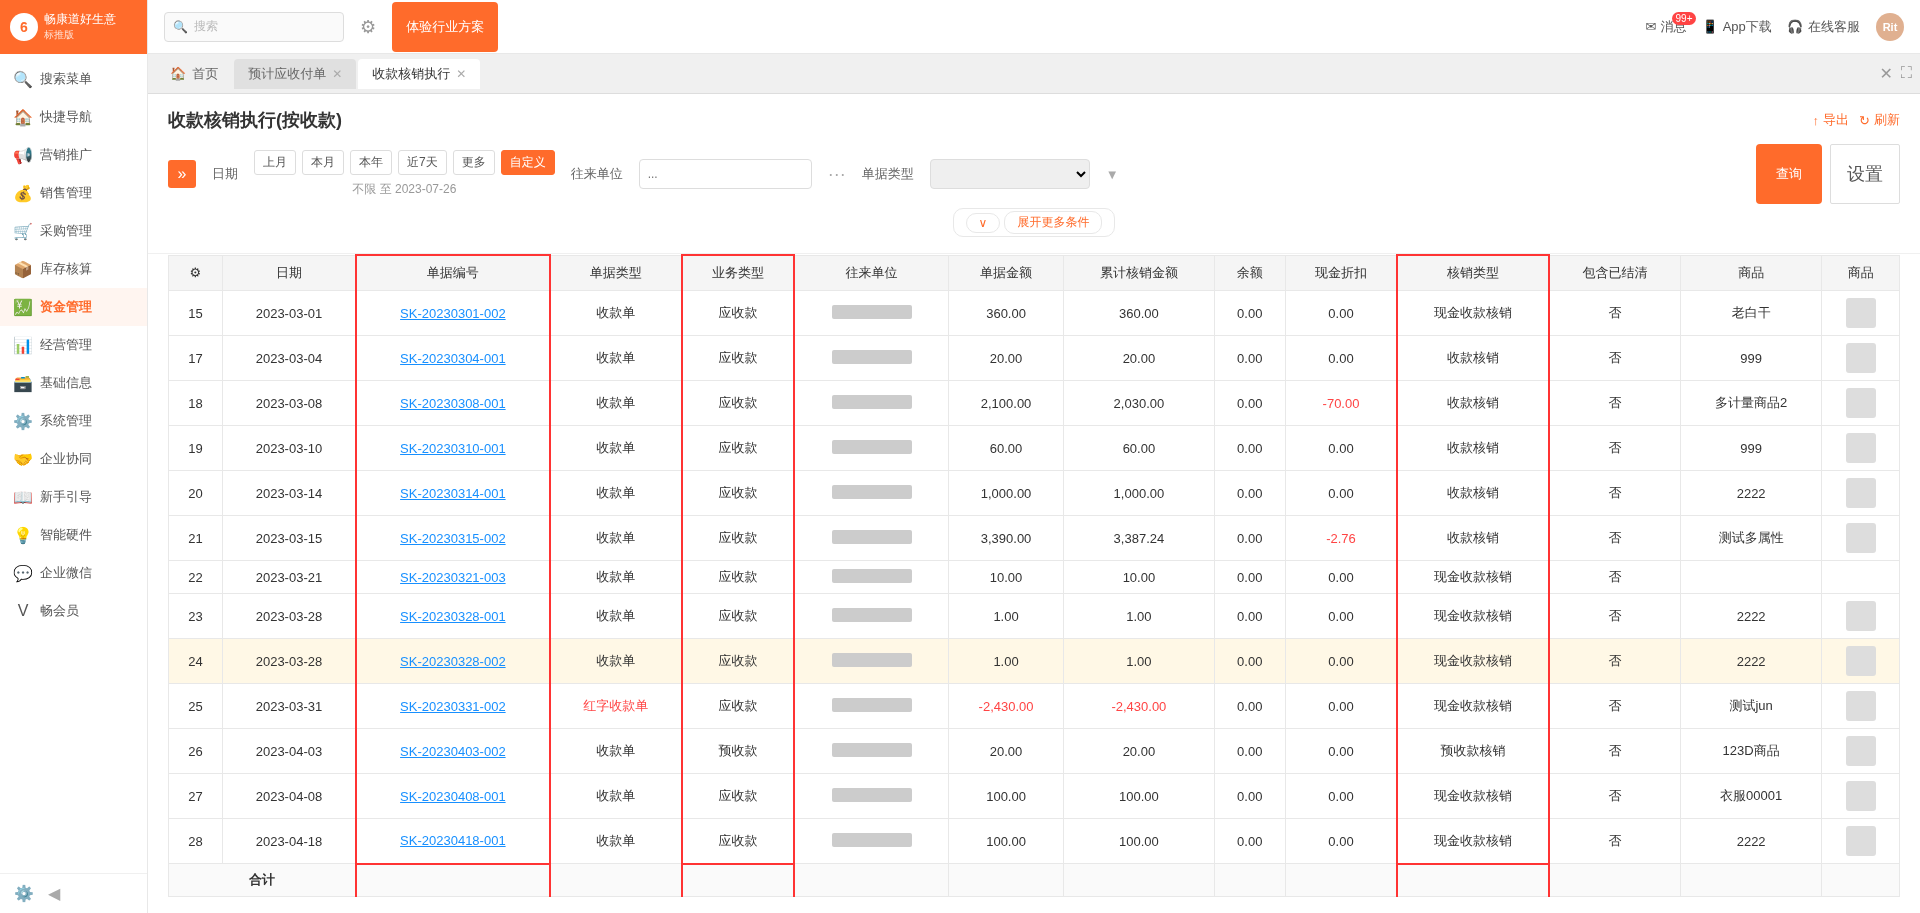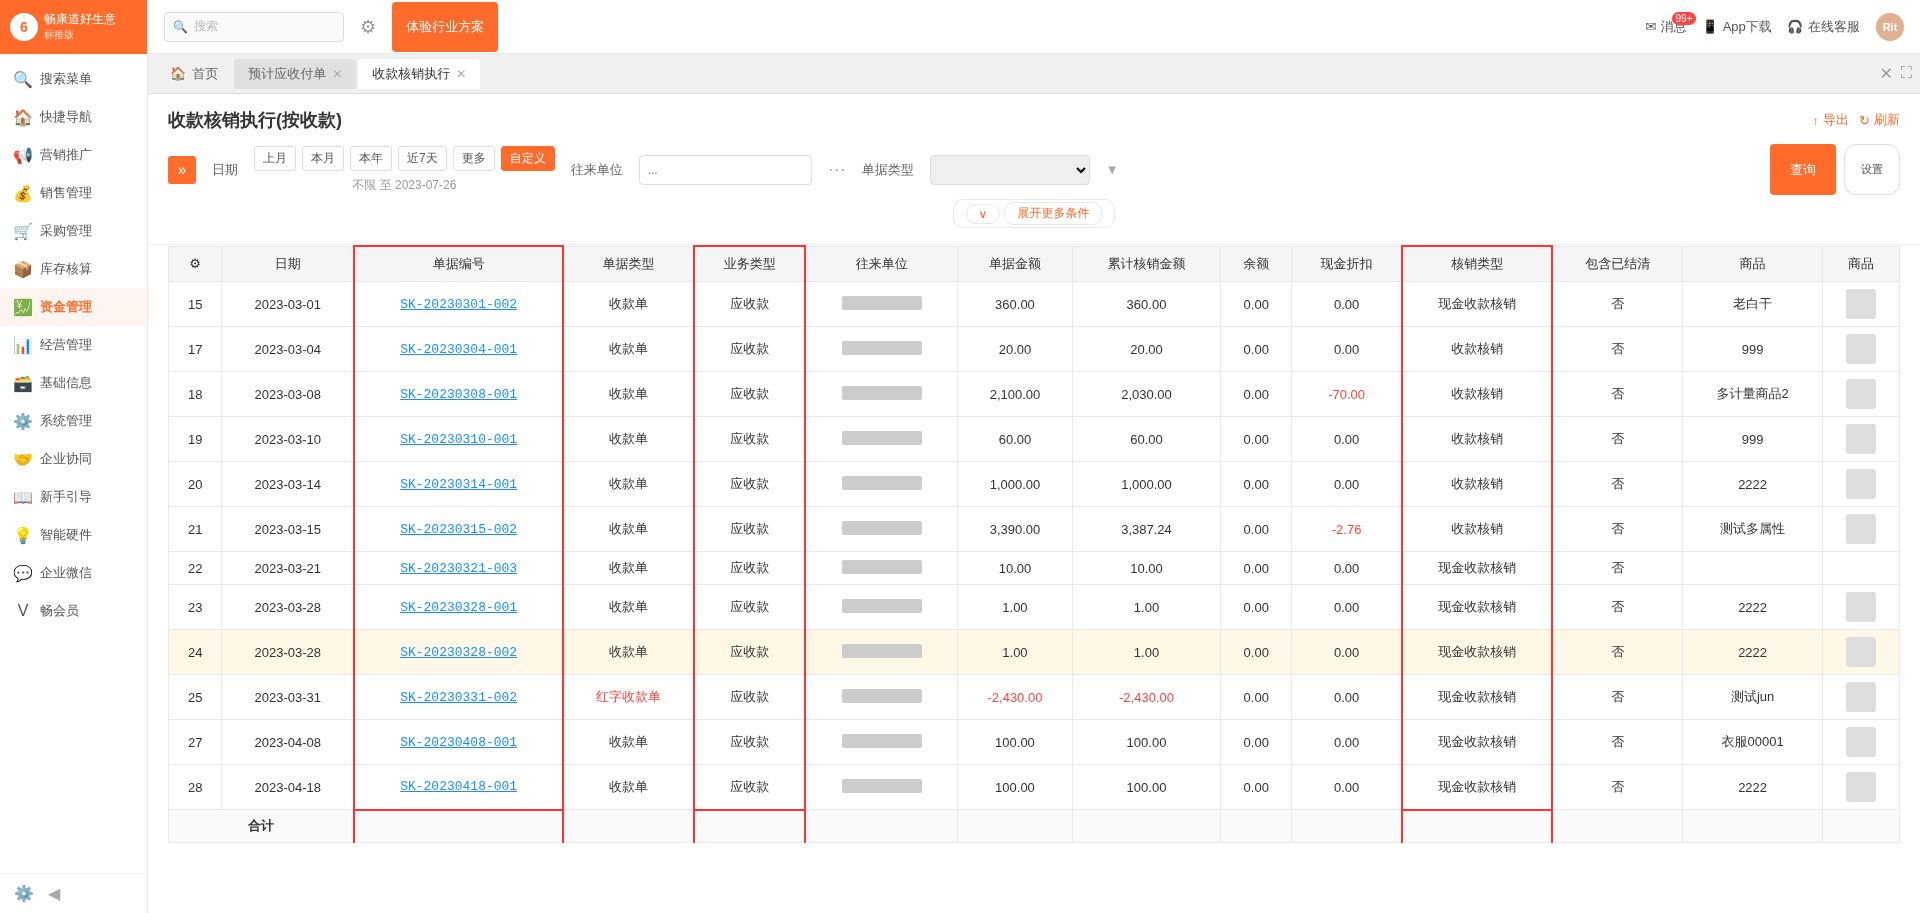--- a/index.html
+++ b/index.html
@@ -53,38 +53,38 @@
     .filter-row { display: flex; align-items: center; gap: 16px; flex-wrap: wrap; }
     .filter-label { color: #666; font-size: 13px; white-space: nowrap; }
     .filter-date-group { display: flex; align-items: center; gap: 6px; flex-direction: column; }
     .filter-date-top { display: flex; align-items: center; gap: 6px; }
     .filter-date-bottom { font-size: 12px; color: #999; }
     .filter-date-btn { padding: 3px 8px; border: 1px solid #ddd; border-radius: 3px; cursor: pointer; font-size: 12px; color: #555; background: #fff; }
     .filter-date-btn.custom { background: #ff6b2b; color: #fff; border-color: #ff6b2b; }
     .filter-input { height: 30px; border: 1px solid #ddd; border-radius: 4px; padding: 0 8px; font-size: 12px; min-width: 160px; }
     .filter-select { height: 30px; border: 1px solid #ddd; border-radius: 4px; padding: 0 8px; font-size: 12px; min-width: 160px; }
     .filter-query-btn { background: #ff6b2b; color: #fff; border: none; padding: 6px 20px; border-radius: 4px; cursor: pointer; font-size: 13px; }
-    .filter-set-btn { border: 1px solid #ddd; color: #555; background: #fff; padding: 17px 16px; border-radius: 12px; cursor: pointer; font-size: 11px; }
+    .filter-set-btn { border: 1px solid #ddd; color: #555; background: #fff; padding: 17px 16px; border-radius: 2px; cursor: pointer; font-size: 18px; }
     .expand-bar { text-align: center; padding: 4px; cursor: pointer; color: #ff6b2b; font-size: 12px; }
     .expand-bar span { display: inline-flex; align-items: center; gap: 4px; border: 1px solid #e8e8e8; border-radius: 10px; padding: 2px 12px; background: #fff; }
 
     
     .table-container { flex: 1; overflow: auto; padding: 0 20px 10px; }
     table { width: 100%; border-collapse: collapse; font-size: 13px; }
     thead th { background: #f5f5f5; border: 1px solid #e8e8e8; padding: 8px 10px; text-align: center; color: #333; font-weight: 500; white-space: nowrap; position: sticky; top: 0; z-index: 1; }
     tbody td { border: 1px solid #e8e8e8; padding: 7px 10px; text-align: center; color: #333; white-space: nowrap; }
     tbody tr.highlighted { background: #fff8e6; }
     .link-cell { color: #1890ff; text-decoration: underline; cursor: pointer; }
     .negative { color: #ff4444; }
 
     .summary-row td { background: #fafafa; font-weight: bold; }
     .expand-btn { width: 28px; height: 28px; background: #ff6b2b; color: #fff; border: none; border-radius: 3px; cursor: pointer; font-size: 16px; display: flex; align-items: center; justify-content: center; }
 
     
-    .col-singleno { border-left: 2px solid #ff3333 !important; border-right: 2px solid #ff3333 !important; font-family: Liberation Mono, monospace; }
+    .col-singleno { border-left: 2px solid #ff3333 !important; border-right: 2px solid #ff3333 !important; }
     .col-biztype { border-left: 2px solid #ff3333 !important; border-right: 2px solid #ff3333 !important; }
     .col-canceltype { border-left: 2px solid #ff3333 !important; border-right: 2px solid #ff3333 !important; }
     thead th.col-singleno { border-top: 2px solid #ff3333 !important; }
     thead th.col-biztype { border-top: 2px solid #ff3333 !important; }
     thead th.col-canceltype { border-top: 2px solid #ff3333 !important; margin-left: 32px; }
     .col-singleno-last, .col-biztype-last, .col-canceltype-last { border-bottom: 2px solid #ff3333 !important; }
   </style>
 </head>
 <body>
 
@@ -502,20 +502,42 @@
     <td>0.00</td>
     <td class="">0.00</td>
     <td class="col-canceltype ">现金收款核销</td>
     <td>否</td>
     <td>测试jun</td>
     <td>
       <span style="display:inline-block;width:30px;height:30px;background:#ddd;border-radius:3px;vertical-align:middle;"></span>
     </td>
   </tr>
             <tr>
+    <td>26</td>
+    <td>2023-04-03</td>
+    <td class="col-singleno ">
+      <span class="link-cell">SK-20230403-002</span>
+    </td>
+    <td>收款单</td>
+    <td class="col-biztype ">预收款</td>
+    <td>
+      <span style="display:inline-block; width:80px; height:14px; background:#ccc; border-radius:2px;"></span>
+    </td>
+    <td class="">20.00</td>
+    <td class="">20.00</td>
+    <td>0.00</td>
+    <td class="">0.00</td>
+    <td class="col-canceltype ">预收款核销</td>
+    <td>否</td>
+    <td>123D商品</td>
+    <td>
+      <span style="display:inline-block;width:30px;height:30px;background:#ddd;border-radius:3px;vertical-align:middle;"></span>
+    </td>
+  </tr>
+            <tr>
     <td>27</td>
     <td>2023-04-08</td>
     <td class="col-singleno ">
       <span class="link-cell">SK-20230408-001</span>
     </td>
     <td>收款单</td>
     <td class="col-biztype ">应收款</td>
     <td>
       <span style="display:inline-block; width:80px; height:14px; background:#ccc; border-radius:2px;"></span>
     </td>

